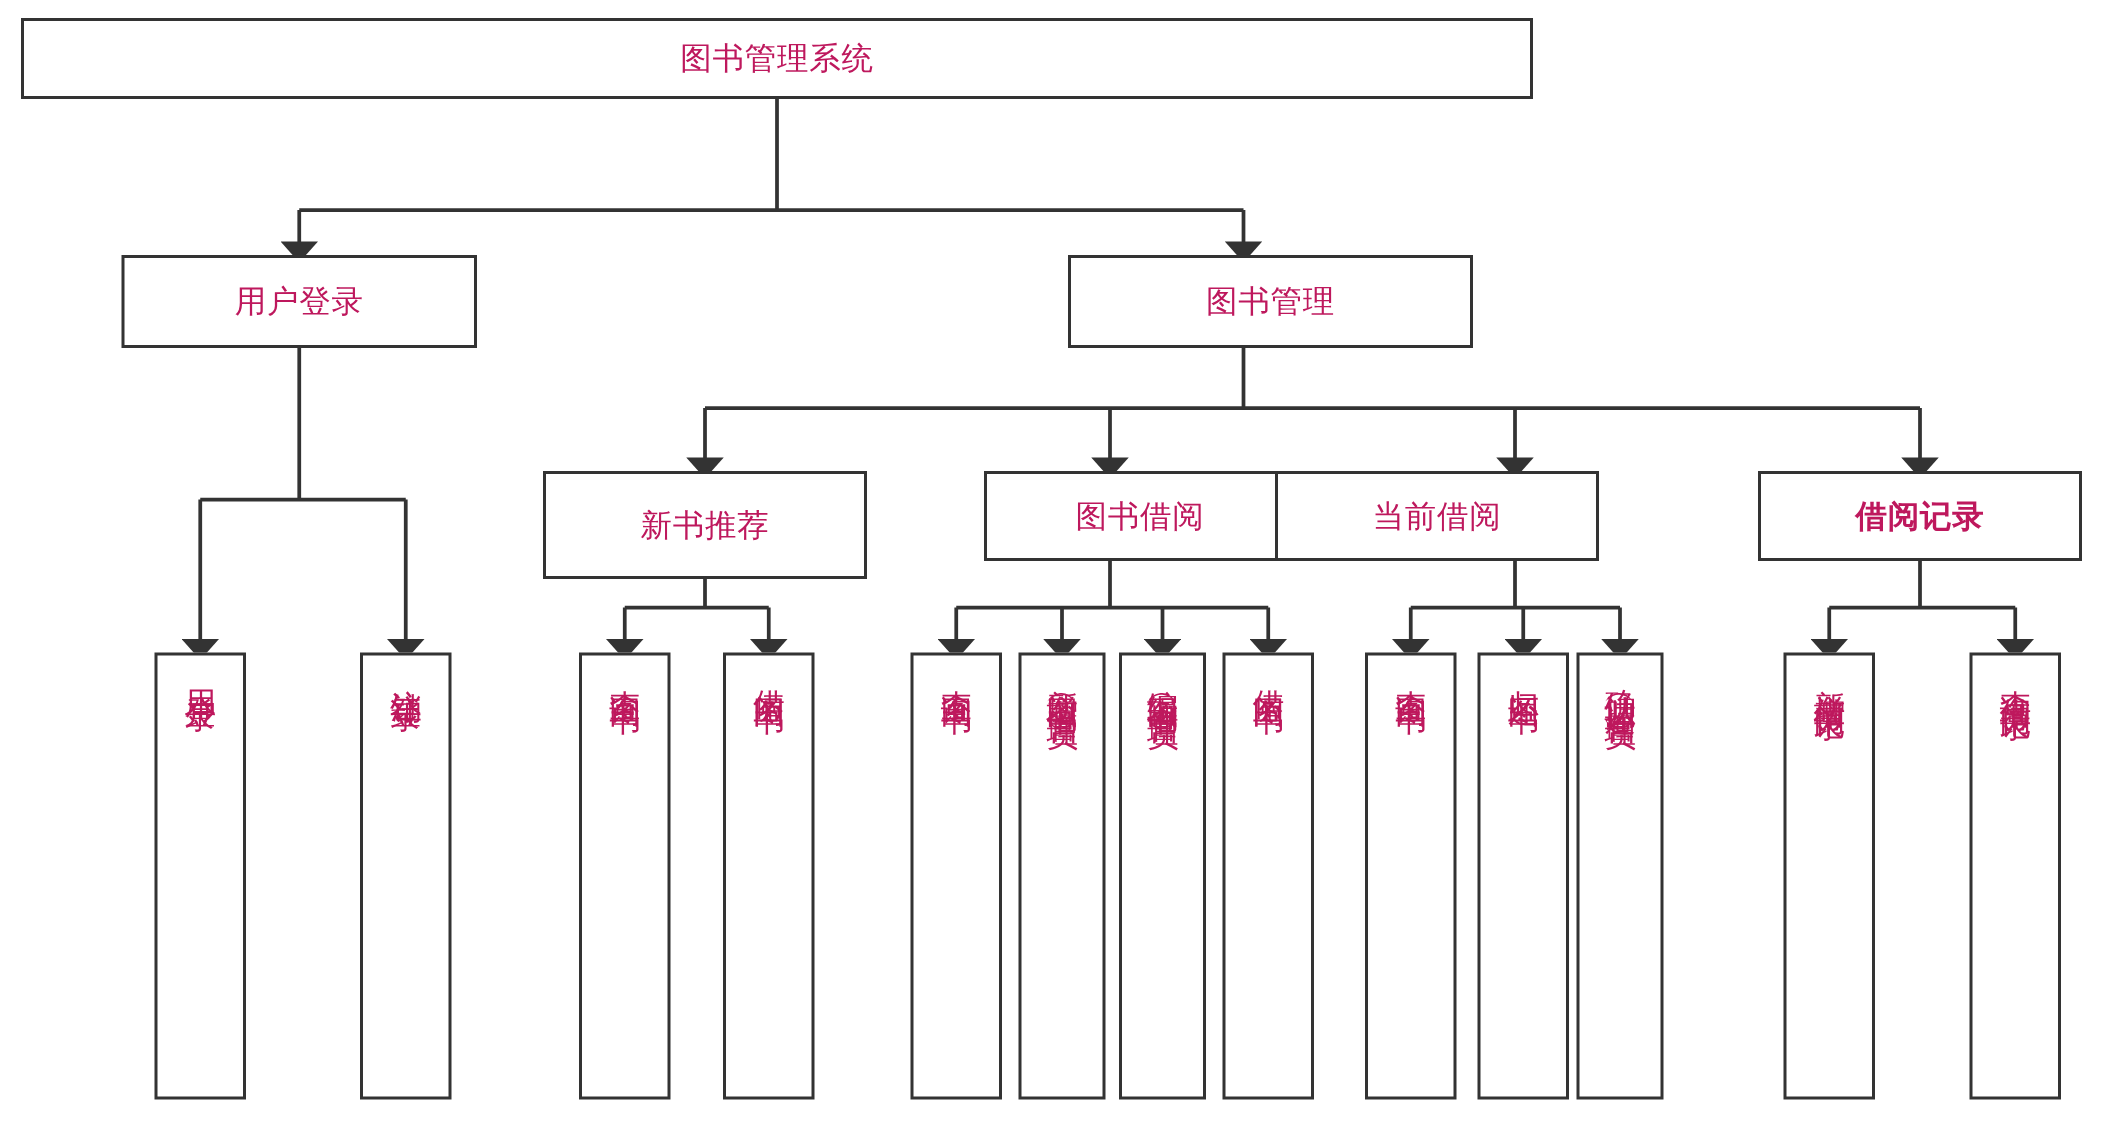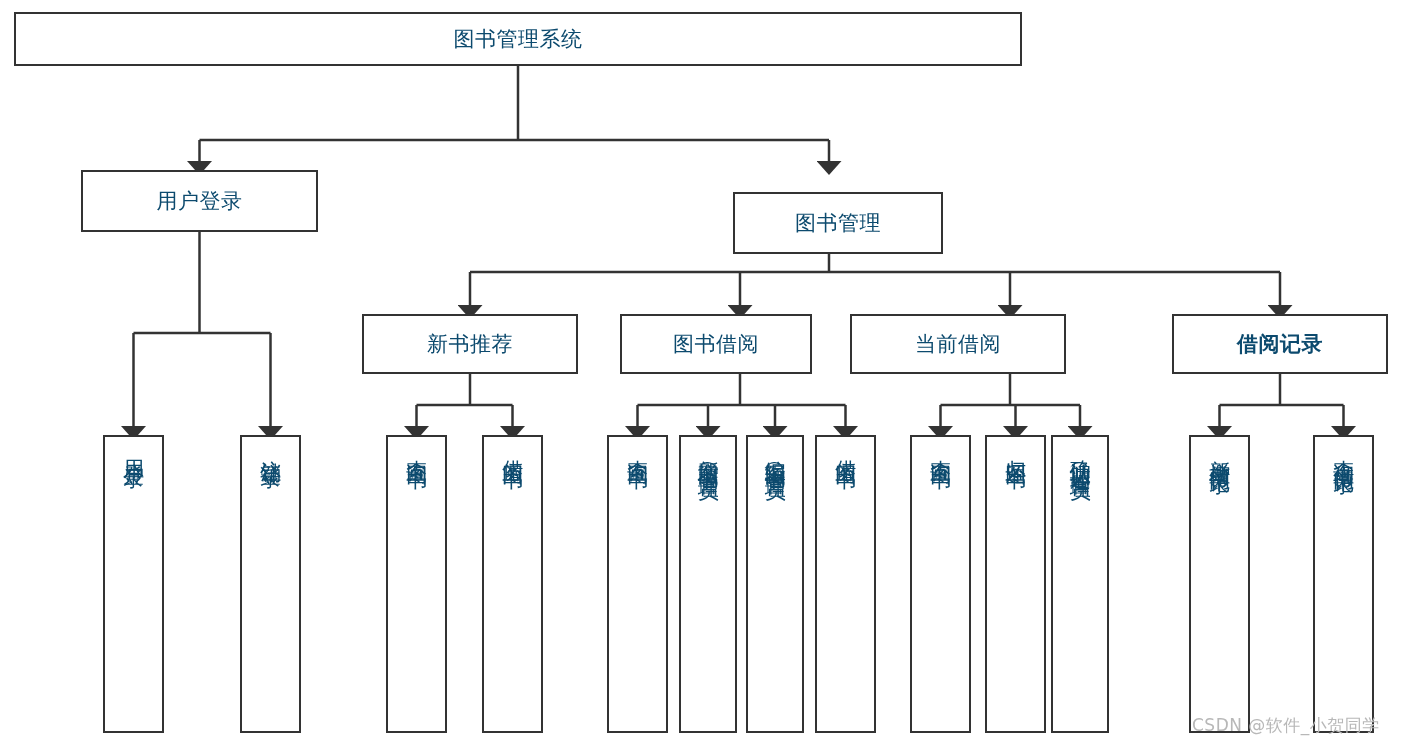--- a/index.html
+++ b/index.html
@@ -34,21 +34,21 @@
     border: 2.5px solid #333333;
     display: flex;
     align-items: center;
     justify-content: center;
     z-index: 2;
   }
   .node-label {
     font-size: 21px;
     line-height: 1.25;
     letter-spacing: 0.5px;
-    color: #0c4a6e;
+    color: #be185d;
     text-align: center;
     white-space: nowrap;
   }
   
   .node.vertical {
     align-items: flex-start;
     justify-content: center;
     padding-top: 6px;
   }
   .node.vertical .node-label {
@@ -117,27 +117,27 @@
       </g>
   </svg>
 
   <div id="nodes">
       <div class="node" style="left: 14px; top: 12px; width: 1008px; height: 54px;">
         <span class="node-label">图书管理系统</span>
       </div>
       <div class="node" style="left: 81px; top: 170px; width: 237px; height: 62px;">
         <span class="node-label">用户登录</span>
       </div>
-      <div class="node" style="left: 733px; top: 170px; width: 210px; height: 62px; margin-top: 22px;">
+      <div class="node" style="left: 712px; top: 170px; width: 270px; height: 62px;">
         <span class="node-label">图书管理</span>
       </div>
-      <div class="node" style="left: 362px; top: 314px; width: 216px; height: 60px;">
+      <div class="node" style="left: 362px; top: 314px; width: 216px; height: 72px;">
         <span class="node-label">新书推荐</span>
       </div>
-      <div class="node" style="left: 620px; top: 314px; width: 192px; height: 60px;">
+      <div class="node" style="left: 656px; top: 314px; width: 208px; height: 60px;">
         <span class="node-label">图书借阅</span>
       </div>
       <div class="node" style="left: 850px; top: 314px; width: 216px; height: 60px;">
         <span class="node-label">当前借阅</span>
       </div>
       <div class="node" style="left: 1172px; top: 314px; width: 216px; height: 60px; font-weight: bold;">
         <span class="node-label">借阅记录</span>
       </div>
       <div class="node vertical" style="left: 103px; top: 435px; width: 61px; height: 298px;">
         <span class="node-label">用户登录</span>
@@ -173,15 +173,14 @@
         <span class="node-label">确认归还（管理员）</span>
       </div>
       <div class="node vertical" style="left: 1189px; top: 435px; width: 61px; height: 298px;">
         <span class="node-label">新增借阅记录</span>
       </div>
       <div class="node vertical" style="left: 1313px; top: 435px; width: 61px; height: 298px;">
         <span class="node-label">查询借阅记录</span>
       </div>
     </div>
 
-  <div class="watermark" style="left: 1192px; top: 714px;">CSDN @软件_小贺同学</div>
 
 </div>
 
 </body></html>

